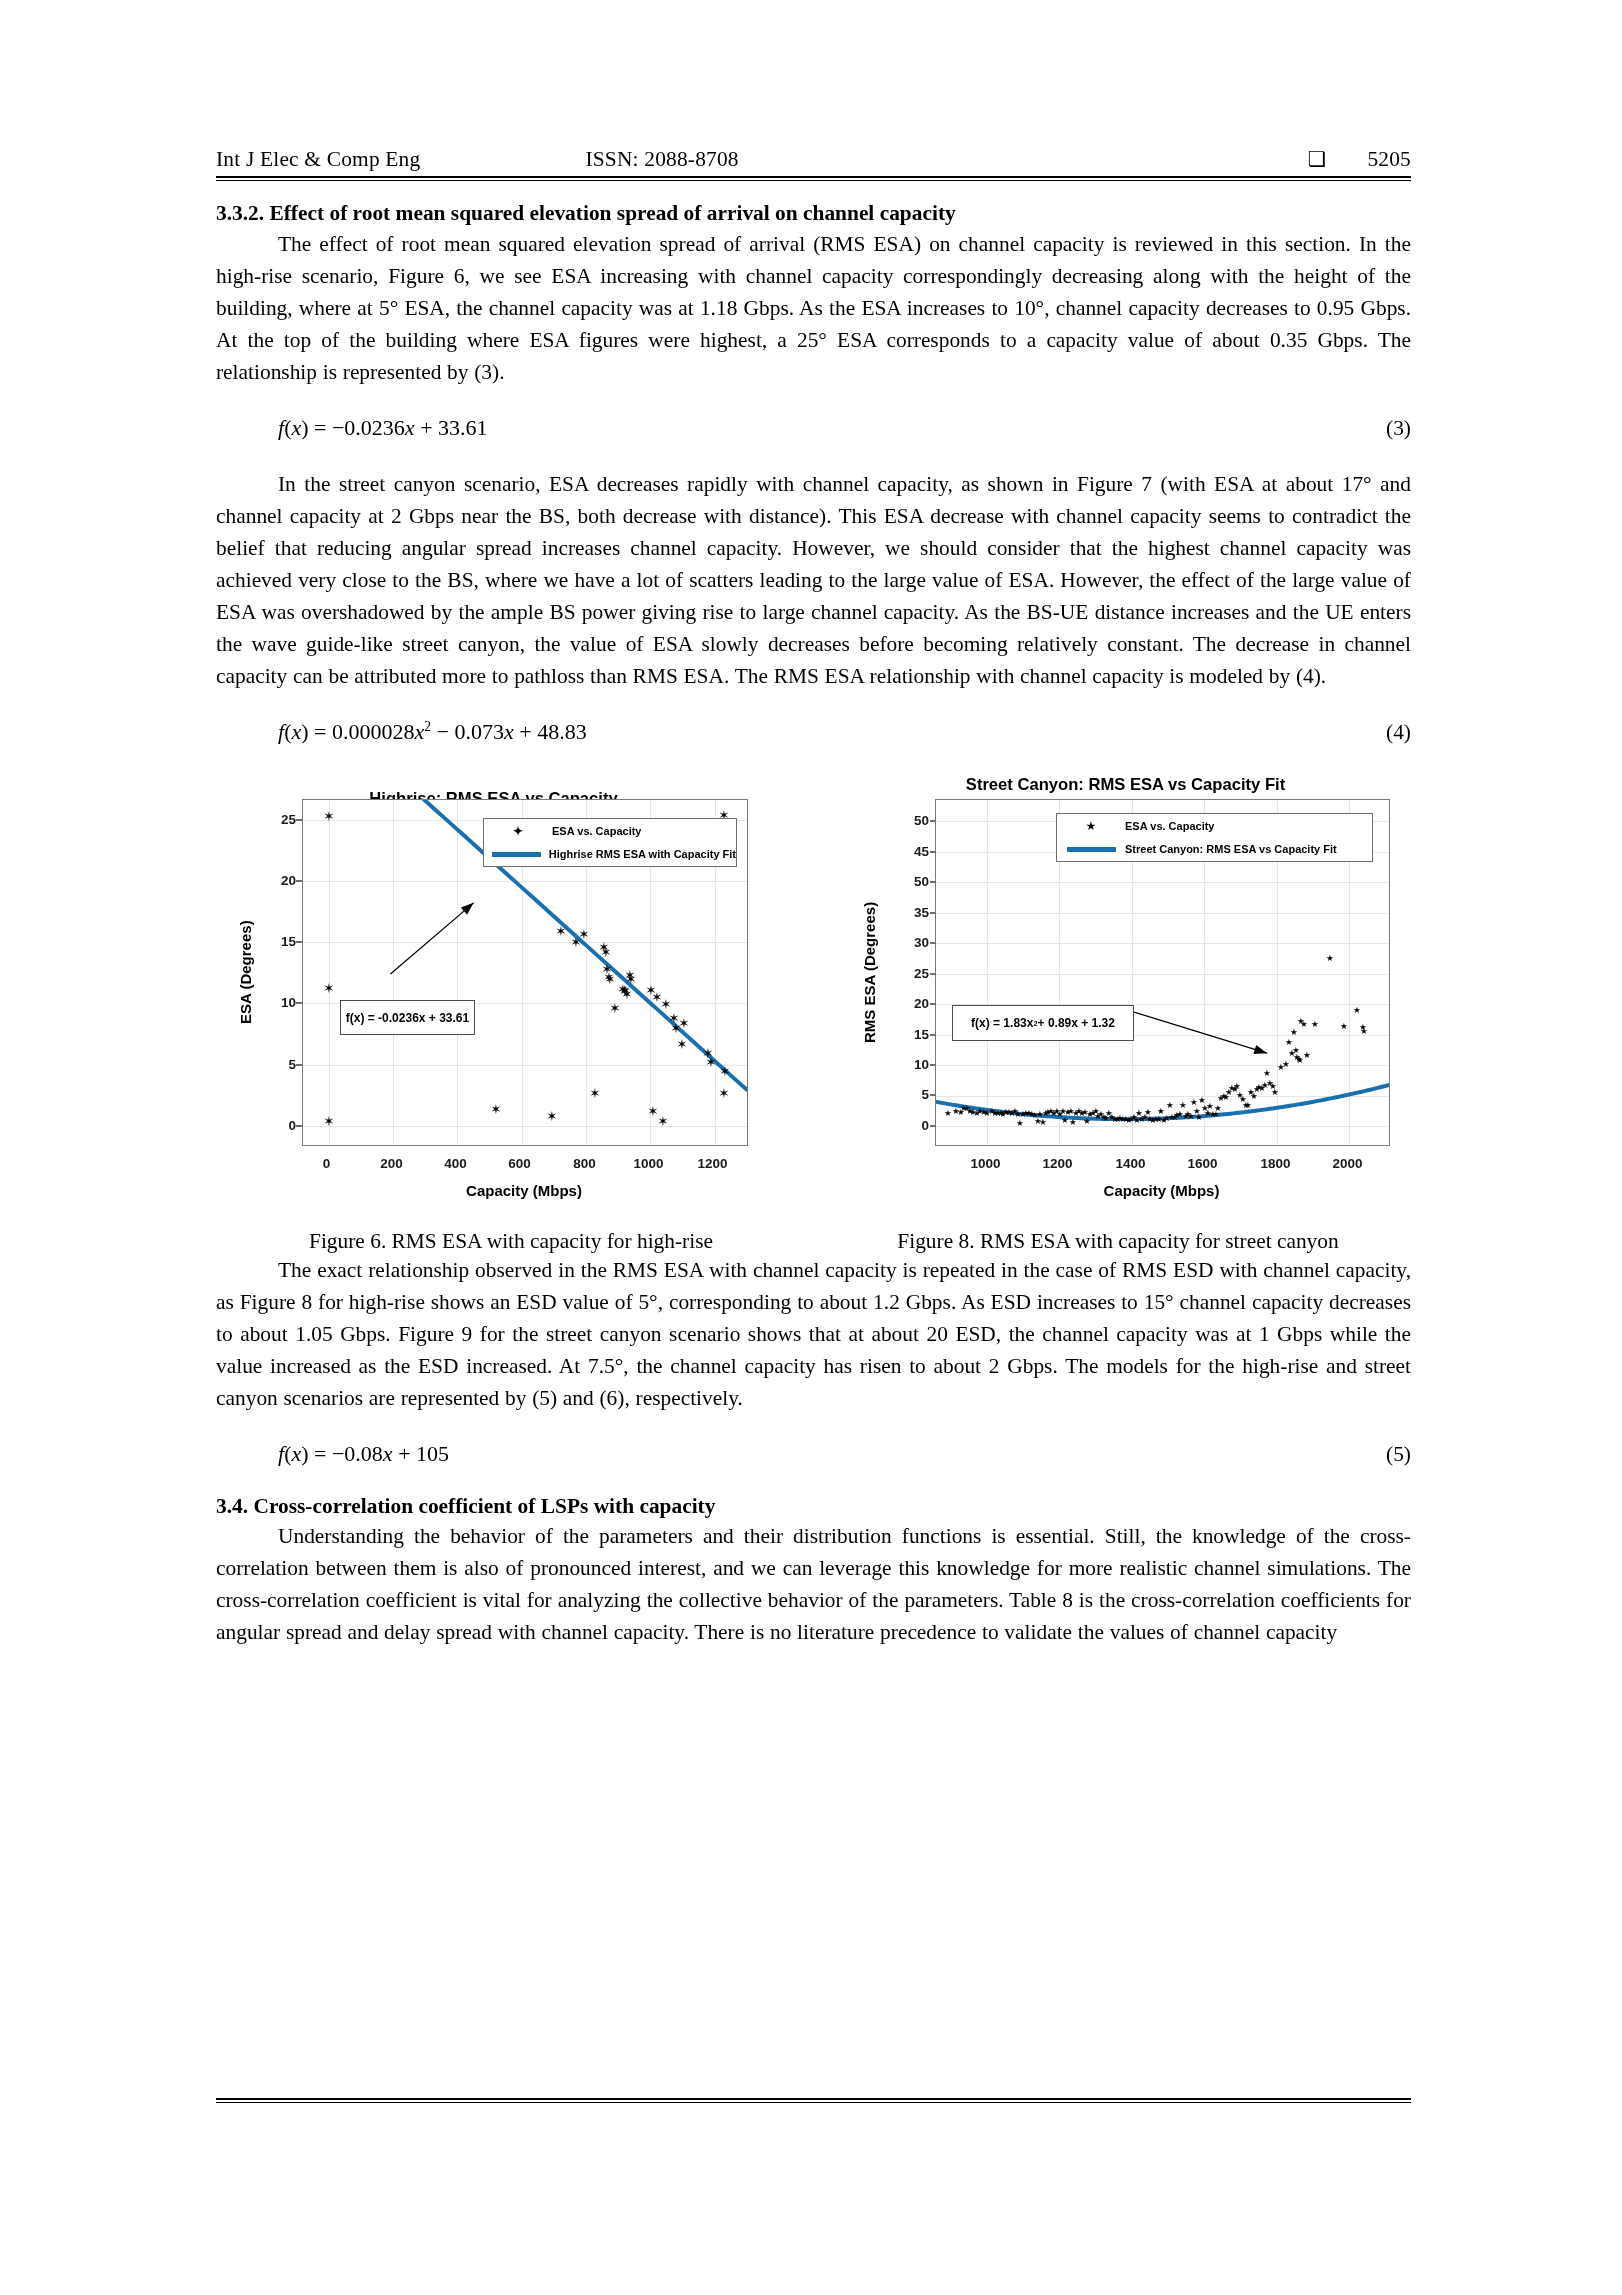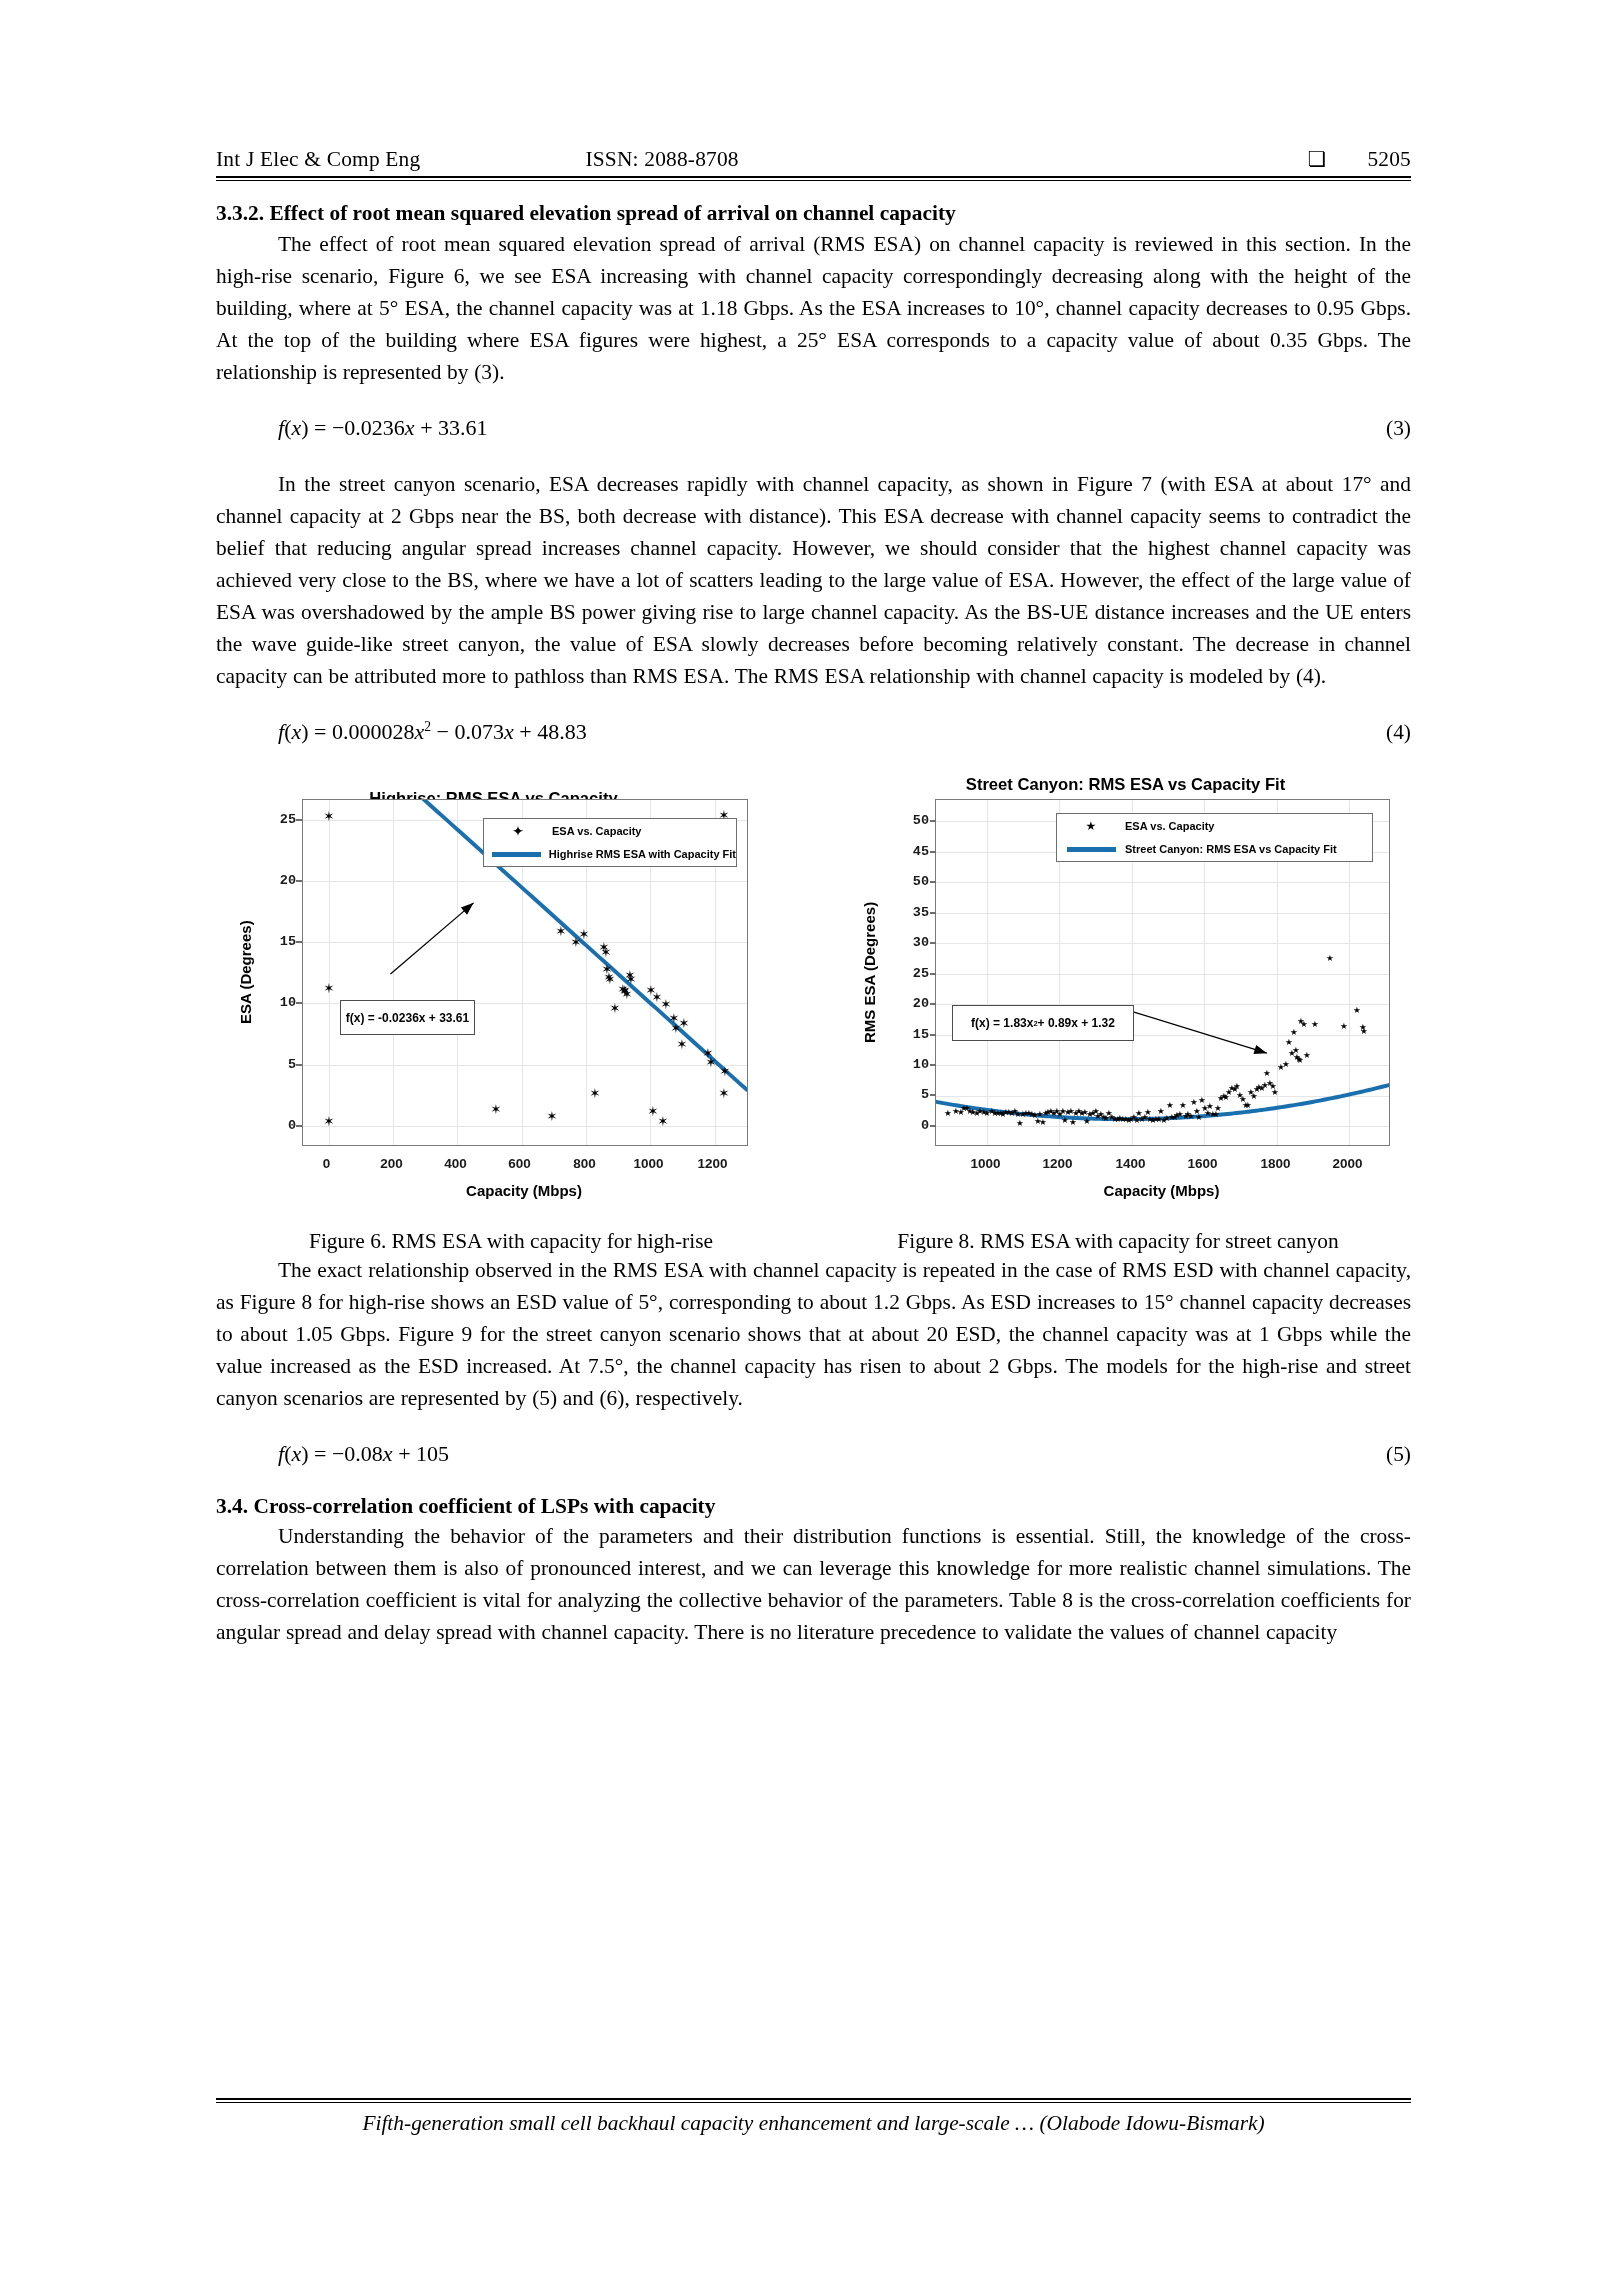--- a/index.html
+++ b/index.html
@@ -136,21 +136,21 @@
     color: #000;
     transform: translate(-50%, -50%);
     line-height: 1;
     font-family: "DejaVu Sans", sans-serif;
   }
   .ytick, .xtick {
     position: absolute;
     font-weight: bold;
     color: #1a1a1a;
   }
-  .ytick { text-align: right; transform: translateY(-50%); font-family: Liberation Mono, monospace; }
+  .ytick { text-align: right; transform: translateY(-50%); }
   .xtick { text-align: center; transform: translateX(-50%); }
   .tickm {
     position: absolute;
     background: #6e6e6e;
   }
   .axlabel {
     position: absolute;
     font-weight: bold;
     color: #000;
     text-align: center;
@@ -576,17 +576,16 @@
     </div>
 
 
     <div class="sechead">3.4.  Cross-correlation coefficient of LSPs with capacity</div>
     <p class="body">Understanding the behavior of the parameters and their distribution functions is essential. Still, the knowledge of the cross-correlation between them is also of pronounced interest, and we can leverage this knowledge for more realistic channel simulations. The cross-correlation coefficient is vital for analyzing the collective behavior of the parameters. Table 8 is the cross-correlation coefficients for angular spread and delay spread with channel capacity. There is no literature precedence to validate the values of channel capacity</p>
 
   </div>
 
   <div class="footer">
     <div class="rule-bot"></div>
-    <div class="footline">Fifth-generation small cell backhaul capacity enhancement and large-scale … (Olabode Idowu-Bismark)</div>
   </div>
 
 </div>
 
 
 </body></html>

